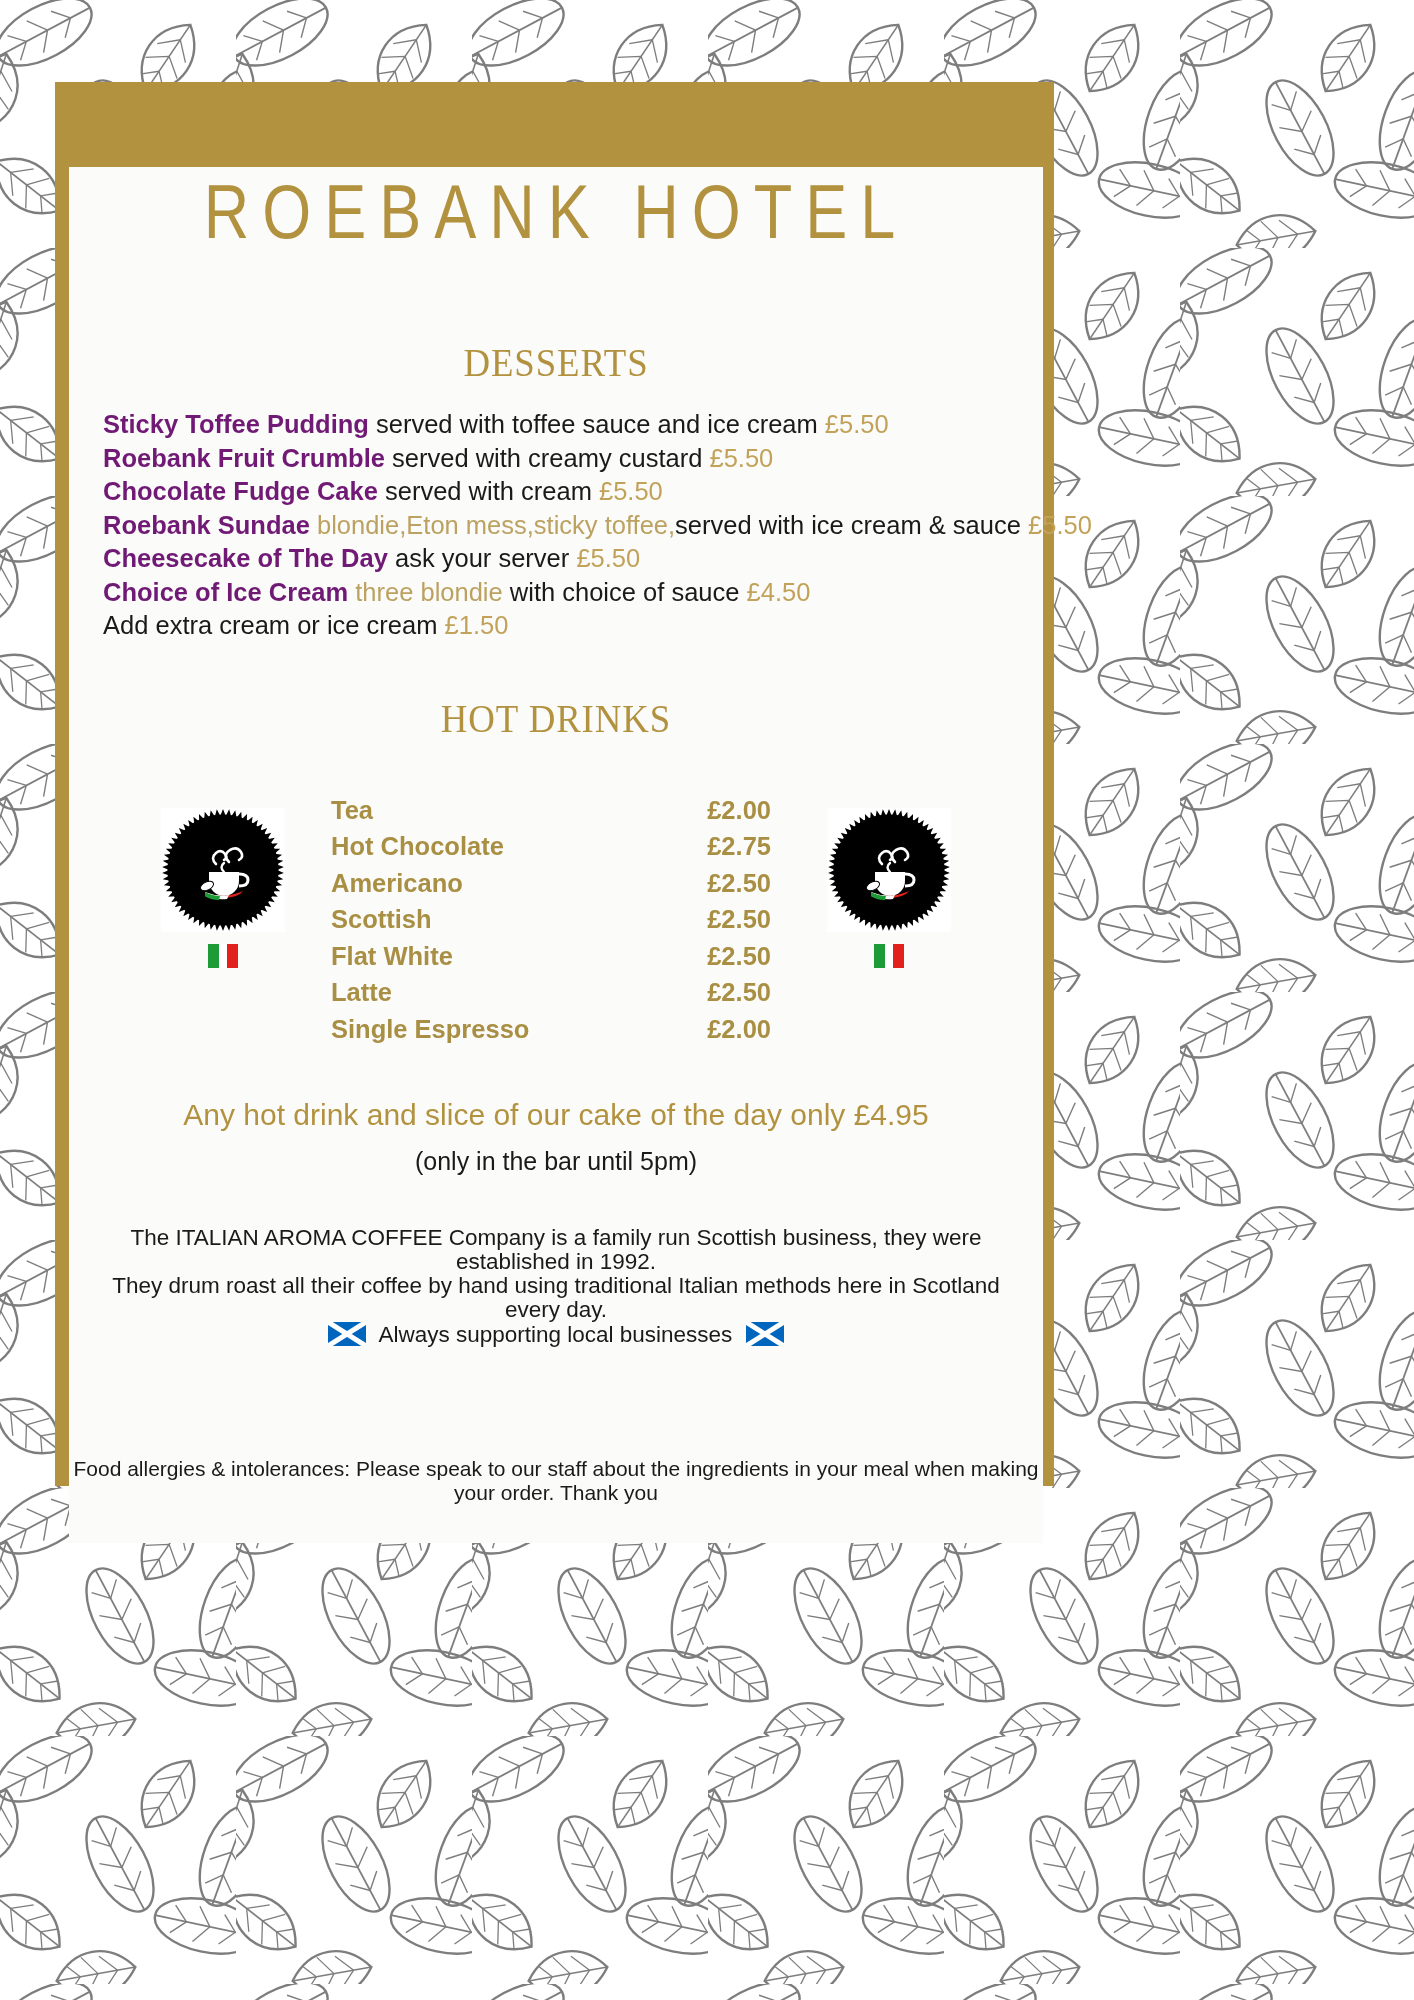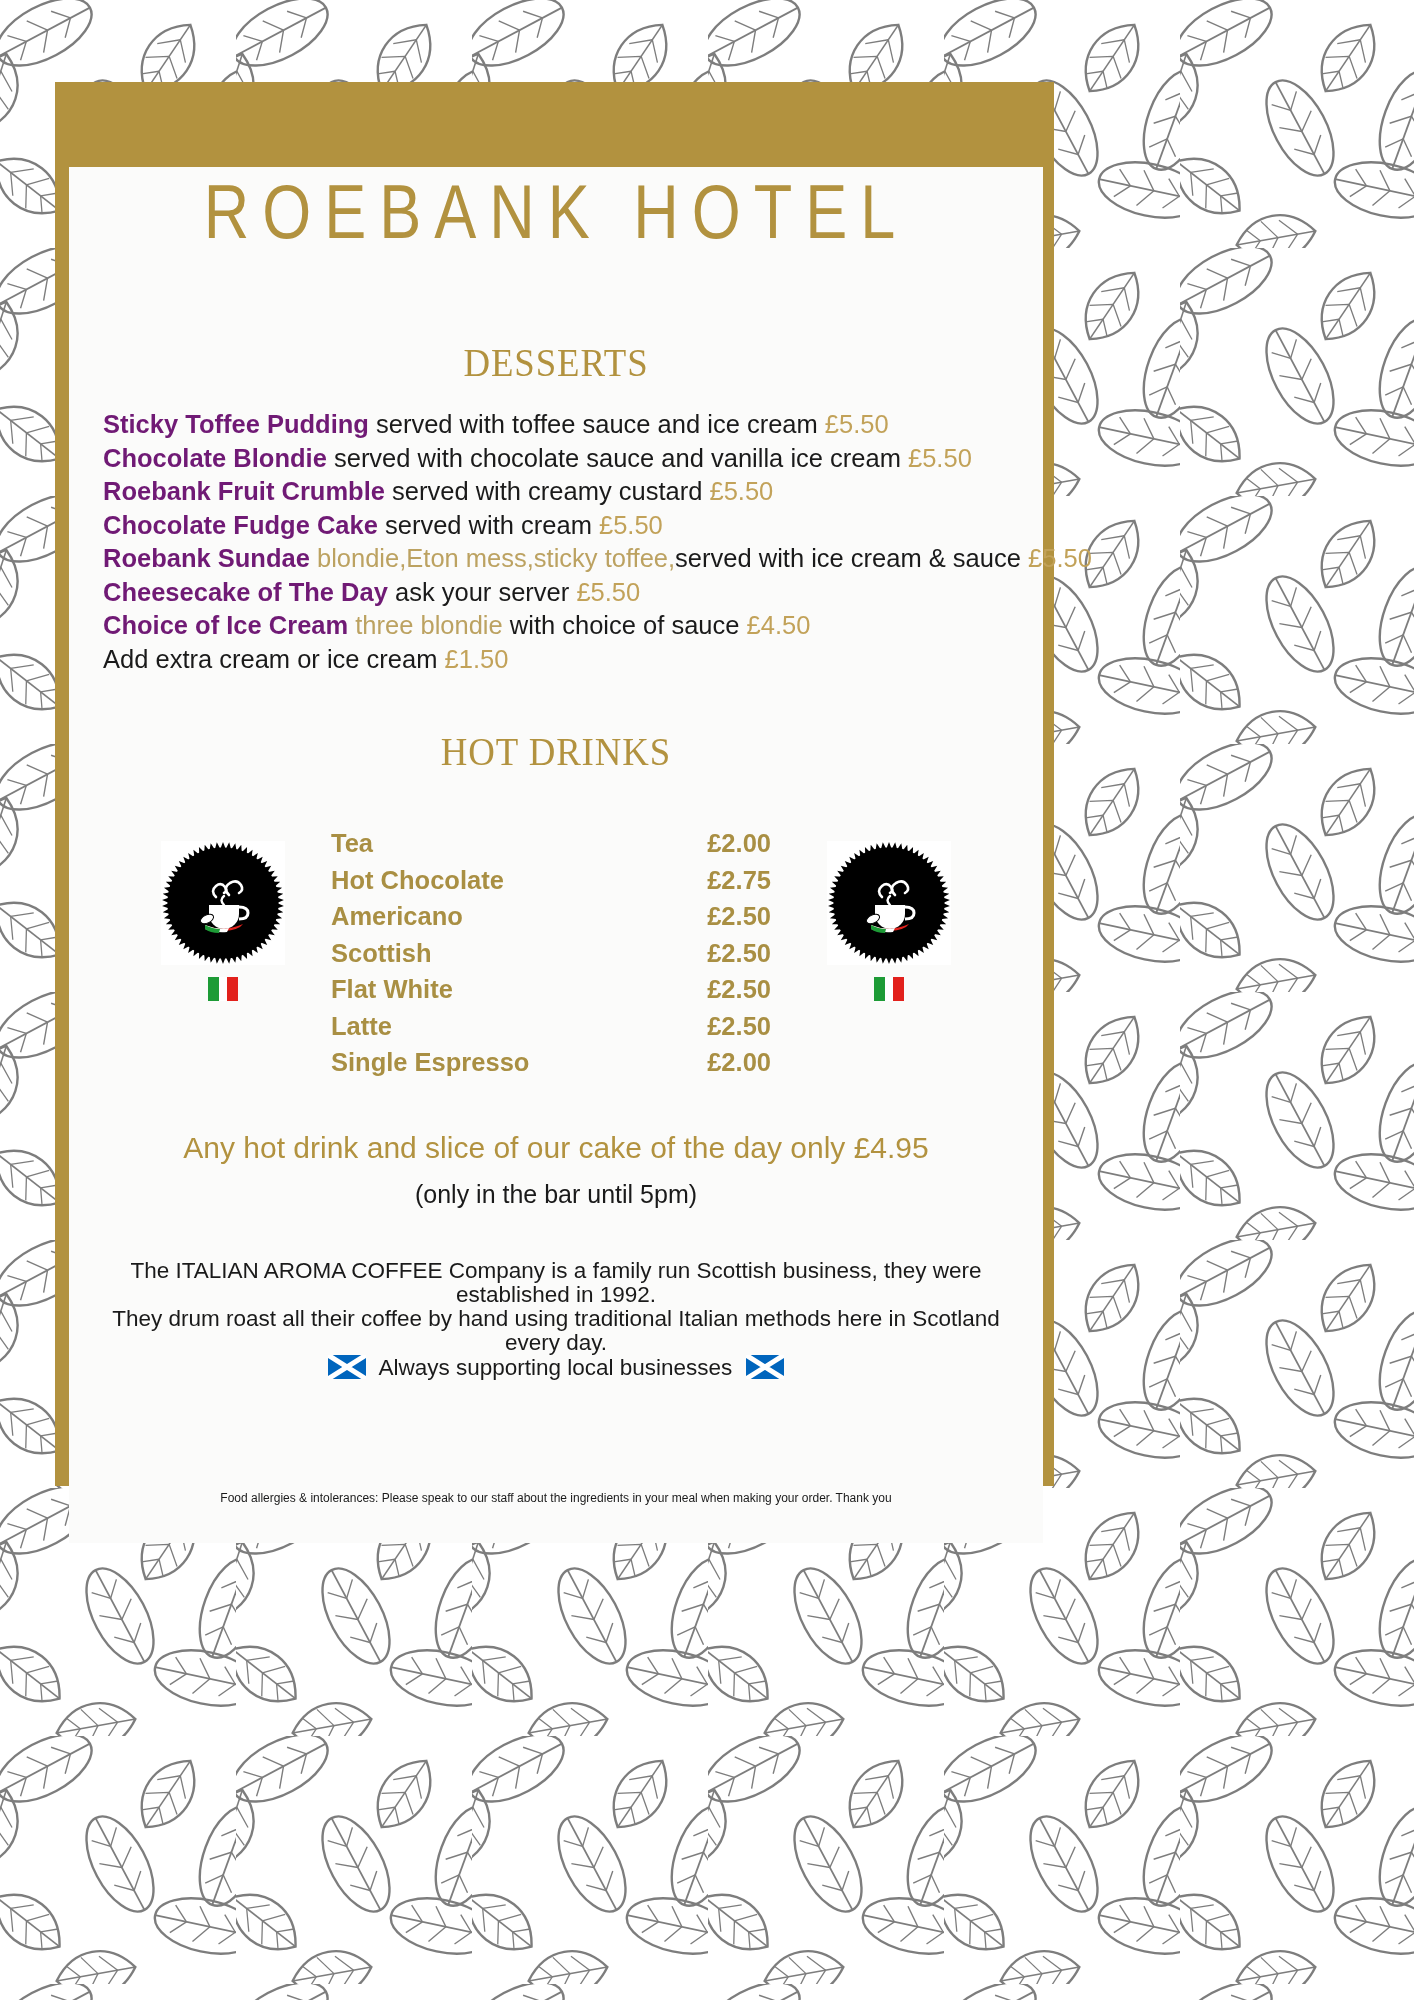--- a/index.html
+++ b/index.html
@@ -157,21 +157,21 @@
     margin: 0 7px;
   }
 
   
   #allergy-note {
     position: absolute;
     left: 0; right: 0;
     bottom: 38px;
     text-align: center;
     color: #1a1a1a;
-    font-size: 12px;
+    font-size: 21px;
   }
 </style>
 </head>
 <body>
 
 <svg id="leaf-bg" viewBox="0 0 1414 2000" xmlns="http://www.w3.org/2000/svg" aria-hidden="true">
   <defs>
     <g id="leafUnit">
       <ellipse cx="0" cy="0" rx="52" ry="26" fill="none" stroke="#7d7d7d" stroke-width="2.4"></ellipse>
       <path d="M-52 0 L52 0" fill="none" stroke="#7d7d7d" stroke-width="1.8"></path>
@@ -199,21 +199,20 @@
 
 <div id="menu-card">
   <div id="menu-inner">
 
     <h1 class="hotel-title">ROEBANK HOTEL</h1>
 
     <h2 class="section-heading" id="desserts-heading">DESSERTS</h2>
 
     <div id="dessert-list">
         <div class="dessert-row"><span class="d-name">Sticky Toffee Pudding</span><span class="d-desc"> served with toffee sauce and ice cream </span><span class="d-price">£5.50</span></div>
-        <div class="dessert-row"><span class="d-name">Chocolate Blondie</span><span class="d-desc"> served with chocolate sauce and vanilla ice cream </span><span class="d-price">£5.50</span></div>
         <div class="dessert-row"><span class="d-name">Roebank Fruit Crumble</span><span class="d-desc"> served with creamy custard </span><span class="d-price">£5.50</span></div>
         <div class="dessert-row"><span class="d-name">Chocolate Fudge Cake</span><span class="d-desc"> served with cream </span><span class="d-price">£5.50</span></div>
         <div class="dessert-row"><span class="d-name">Roebank Sundae</span><span class="d-sub"> blondie,Eton mess,sticky toffee,</span><span class="d-desc">served with ice cream &amp; sauce </span><span class="d-price">£5.50</span></div>
         <div class="dessert-row"><span class="d-name">Cheesecake of The Day</span><span class="d-desc"> ask your server </span><span class="d-price">£5.50</span></div>
         <div class="dessert-row"><span class="d-name">Choice of Ice Cream</span><span class="d-sub"> three blondie</span><span class="d-desc"> with choice of sauce </span><span class="d-price">£4.50</span></div>
         <div class="dessert-row"><span class="d-desc">Add extra cream or ice cream </span><span class="d-price">£1.50</span></div>
       </div>
 
     <h2 class="section-heading" id="hotdrinks-heading">HOT DRINKS</h2>
 

